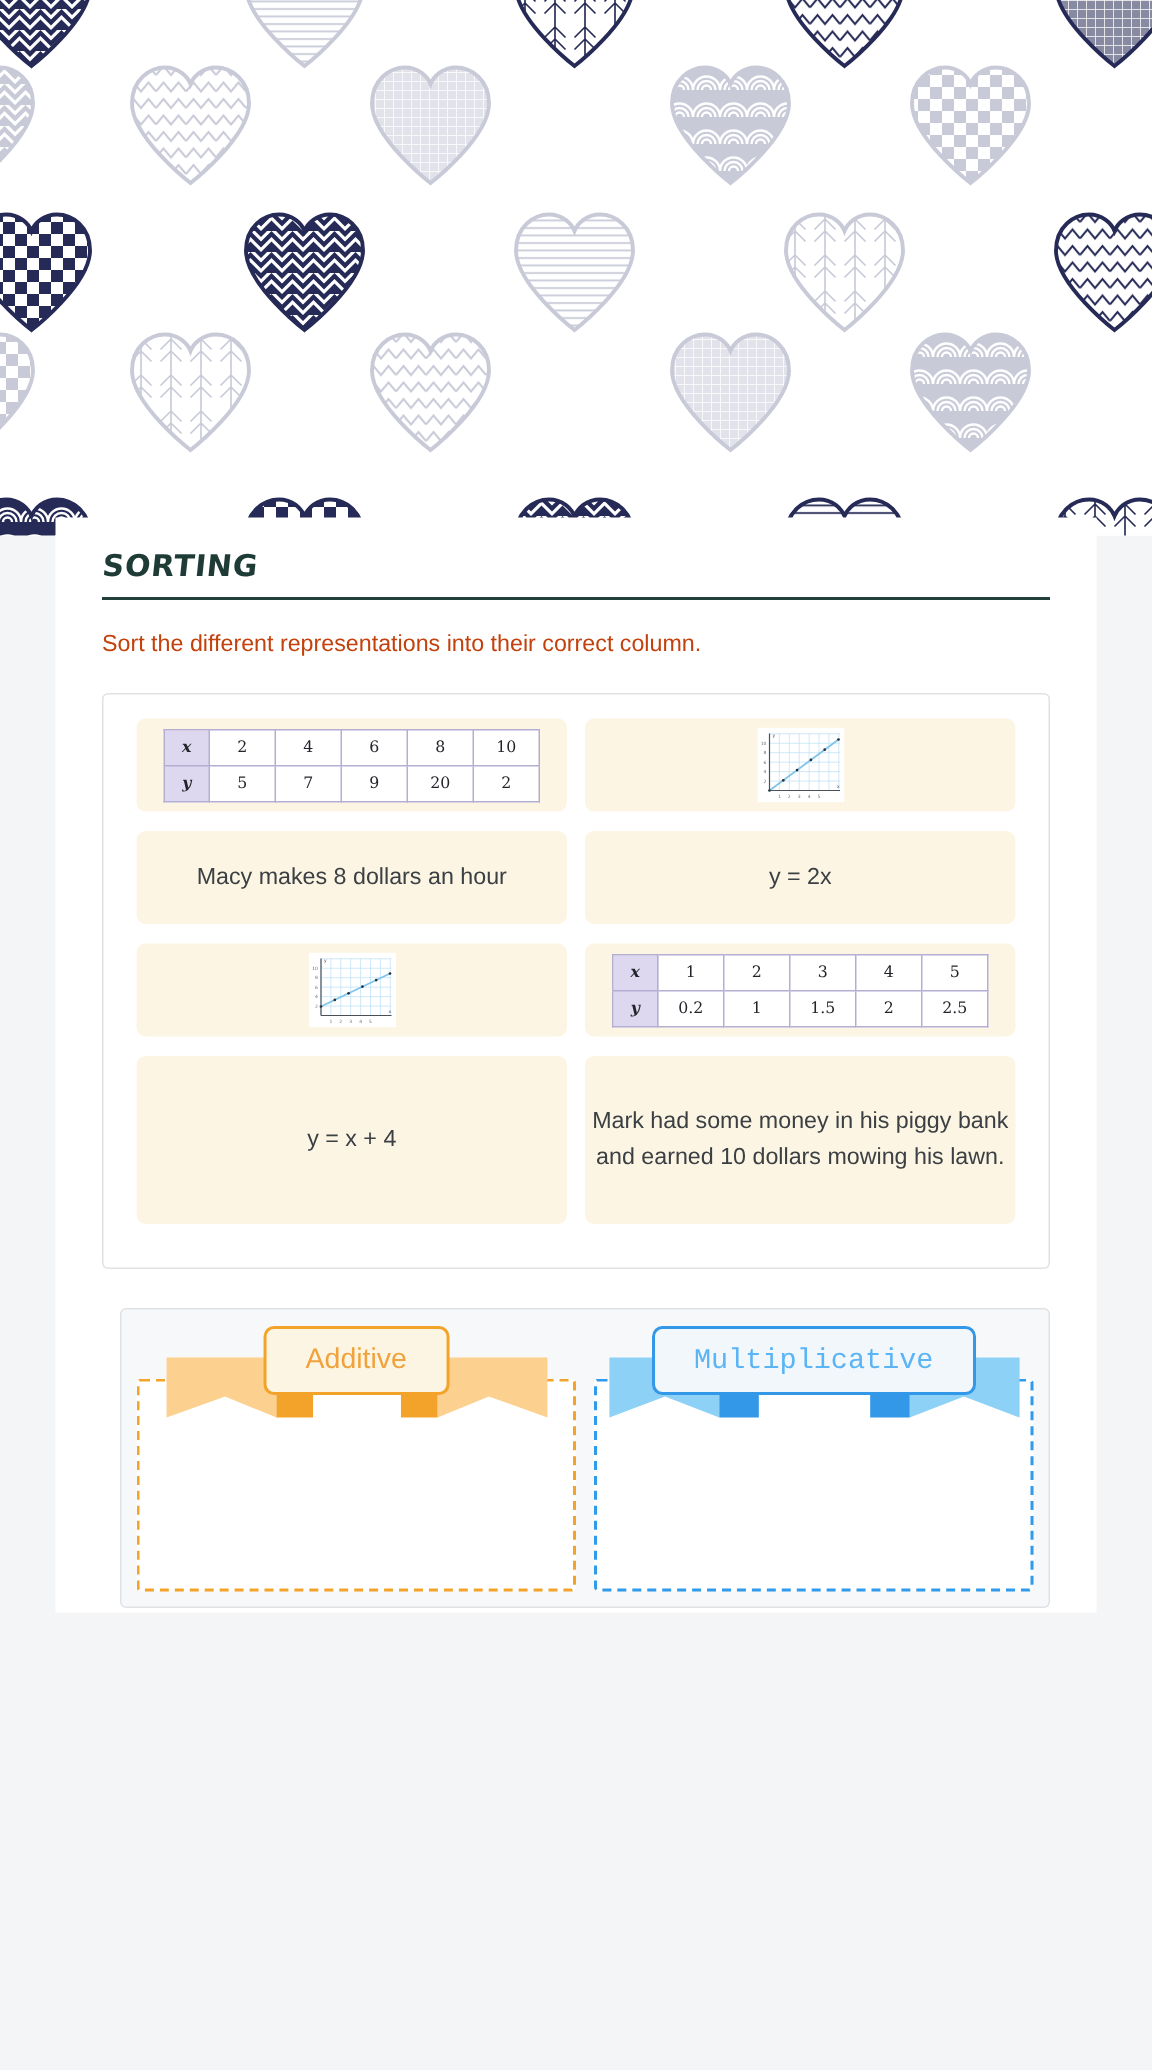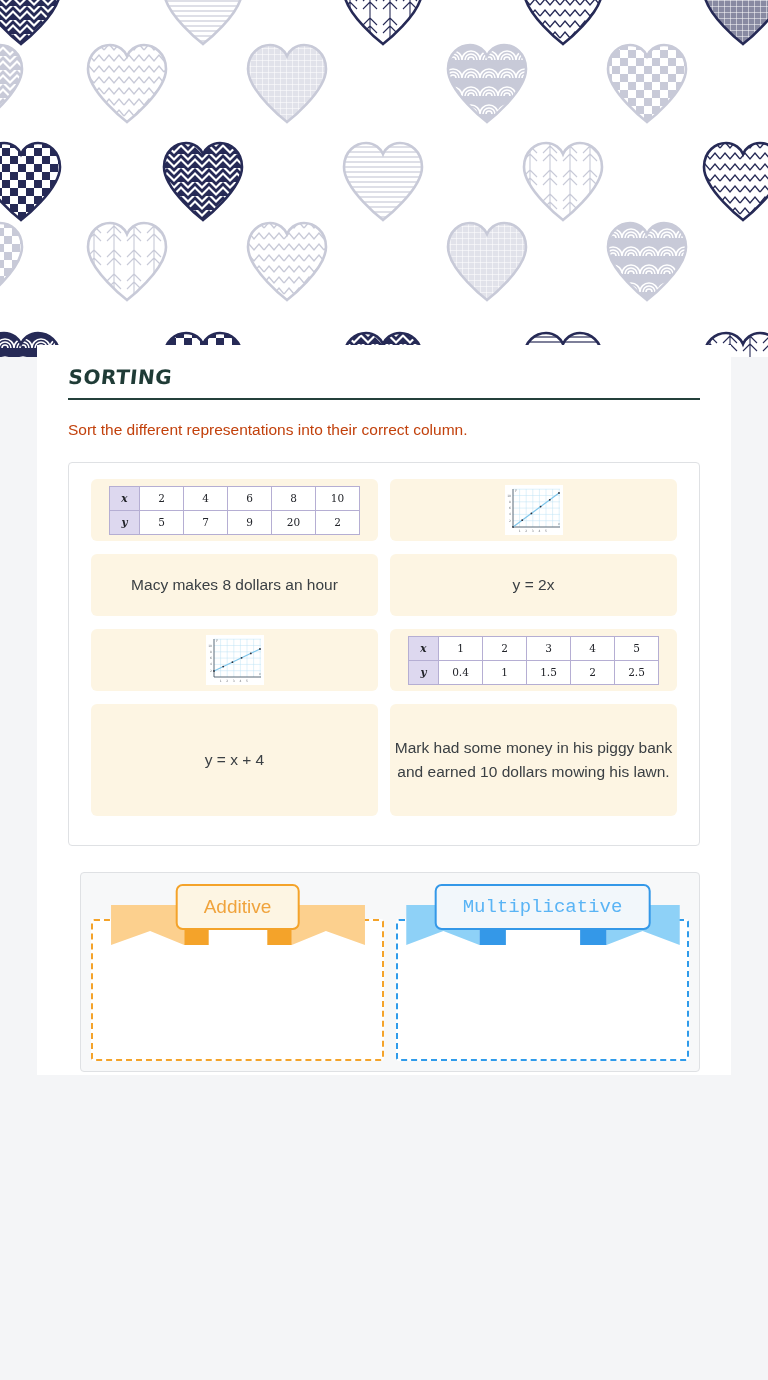--- a/index.html
+++ b/index.html
@@ -626,21 +626,21 @@
                 <tr>
                   <td class="hd">x</td>
                   <td>1</td>
                   <td>2</td>
                   <td>3</td>
                   <td>4</td>
                   <td>5</td>
                 </tr>
                 <tr>
                   <td class="hd">y</td>
-                  <td>0.4</td>
+                  <td>0.2</td>
                   <td>1</td>
                   <td>1.5</td>
                   <td>2</td>
                   <td>2.5</td>
                 </tr>
               </tbody>
             </table>
           </div>
         </div>
         <div class="item-col">

